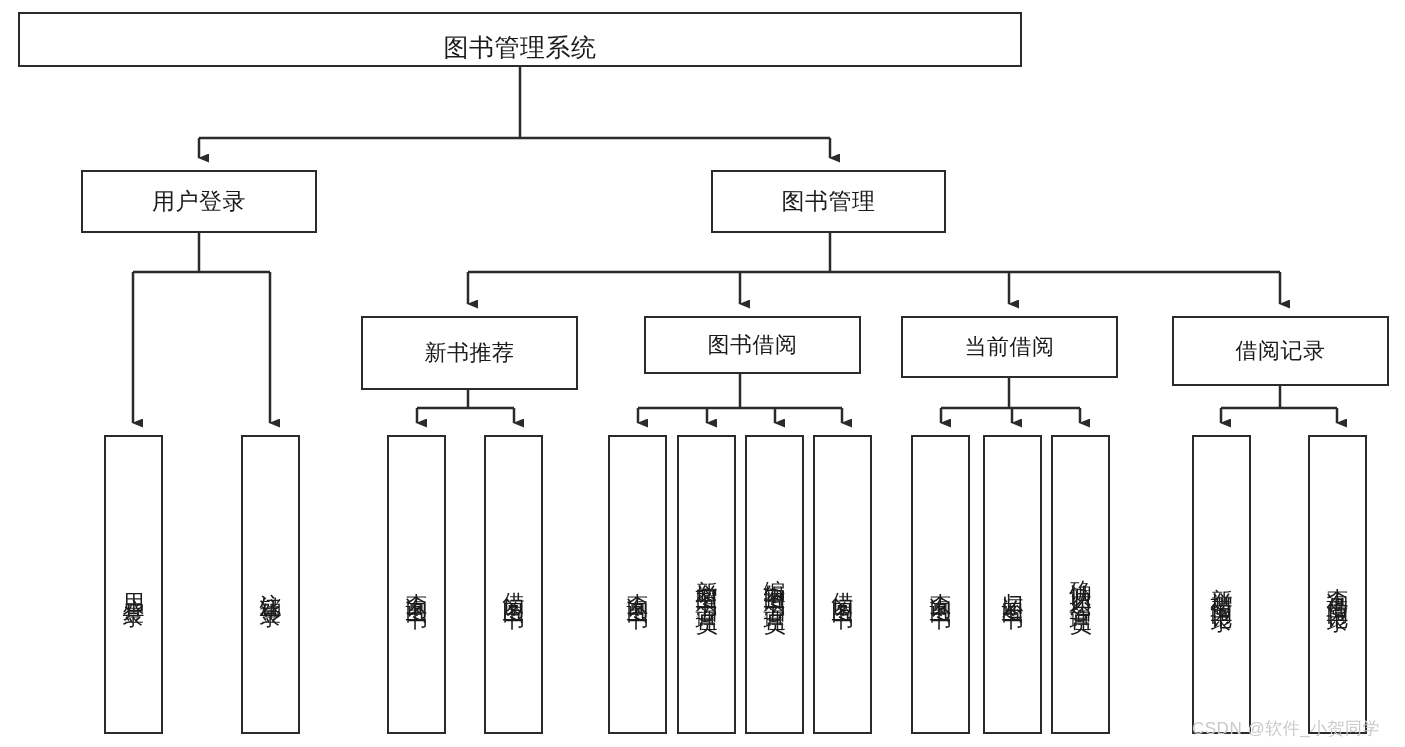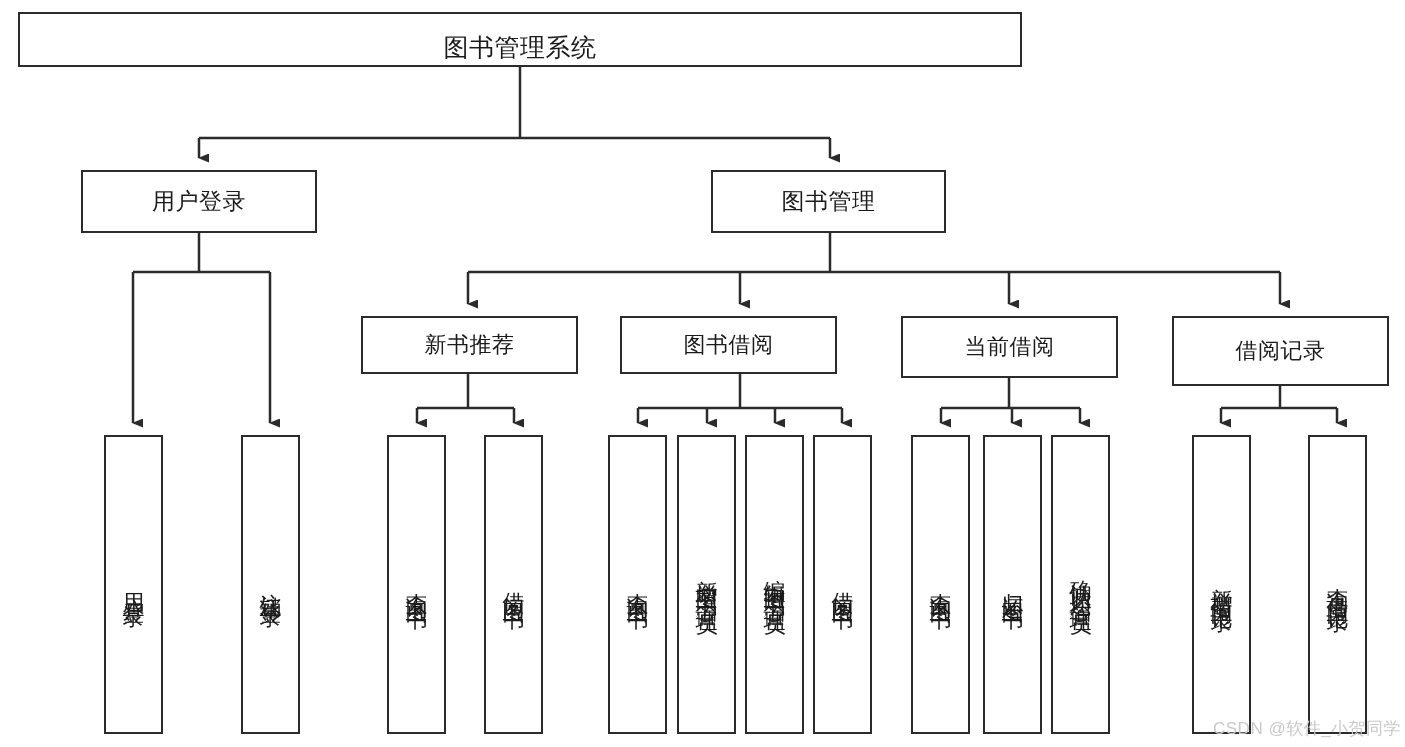--- a/index.html
+++ b/index.html
@@ -56,21 +56,20 @@
     line-height: 1.0;
     white-space: nowrap;
   }
   .watermark {
     position: absolute;
     color: #c9c9c9;
     font-size: 17px;
     white-space: nowrap;
     pointer-events: none;
     letter-spacing: 0.5px;
-    margin-left: 21px;
   }
 </style>
 </head>
 <body>
 
 <div id="diagram-root" style="background: rgb(255, 255, 255);">
 
   <svg class="connector-layer" viewBox="0 0 1405 747">
     <defs>
       <marker id="arrowhead" markerWidth="9" markerHeight="11" refX="4.5" refY="10" orient="auto" markerUnits="userSpaceOnUse">
@@ -125,24 +124,24 @@
     <span class="node-label" style="color: rgb(27, 27, 27);">图书管理系统</span>
   </div>
 
   <div class="node-box node-tier2" style="left: 81px; top: 170px; width: 236px; height: 63px; border-color: rgb(43, 43, 43); background: rgb(255, 255, 255);">
     <span class="node-label" style="color: rgb(27, 27, 27);">用户登录</span>
   </div>
   <div class="node-box node-tier2" style="left: 711px; top: 170px; width: 235px; height: 63px; border-color: rgb(43, 43, 43); background: rgb(255, 255, 255);">
     <span class="node-label" style="color: rgb(27, 27, 27);">图书管理</span>
   </div>
 
-  <div class="node-box node-tier3" style="left: 361px; top: 316px; width: 217px; height: 58px; border-color: rgb(43, 43, 43); background: rgb(255, 255, 255);">
+  <div class="node-box node-tier3" style="left: 361px; top: 316px; width: 217px; height: 74px; border-color: rgb(43, 43, 43); background: rgb(255, 255, 255);">
     <span class="node-label" style="color: rgb(27, 27, 27);">新书推荐</span>
   </div>
-  <div class="node-box node-tier3" style="left: 620px; top: 316px; width: 217px; height: 58px; border-color: rgb(43, 43, 43); background: rgb(255, 255, 255);">
+  <div class="node-box node-tier3" style="left: 644px; top: 316px; width: 217px; height: 58px; border-color: rgb(43, 43, 43); background: rgb(255, 255, 255);">
     <span class="node-label" style="color: rgb(27, 27, 27);">图书借阅</span>
   </div>
   <div class="node-box node-tier3" style="left: 901px; top: 316px; width: 217px; height: 62px; border-color: rgb(43, 43, 43); background: rgb(255, 255, 255);">
     <span class="node-label" style="color: rgb(27, 27, 27);">当前借阅</span>
   </div>
   <div class="node-box node-tier3" style="left: 1172px; top: 316px; width: 217px; height: 70px; border-color: rgb(43, 43, 43); background: rgb(255, 255, 255);">
     <span class="node-label" style="color: rgb(27, 27, 27);">借阅记录</span>
   </div>
 
   <div class="node-box node-leaf" style="left: 104px; top: 435px; width: 59px; height: 299px; border-color: rgb(43, 43, 43); background: rgb(255, 255, 255);">

